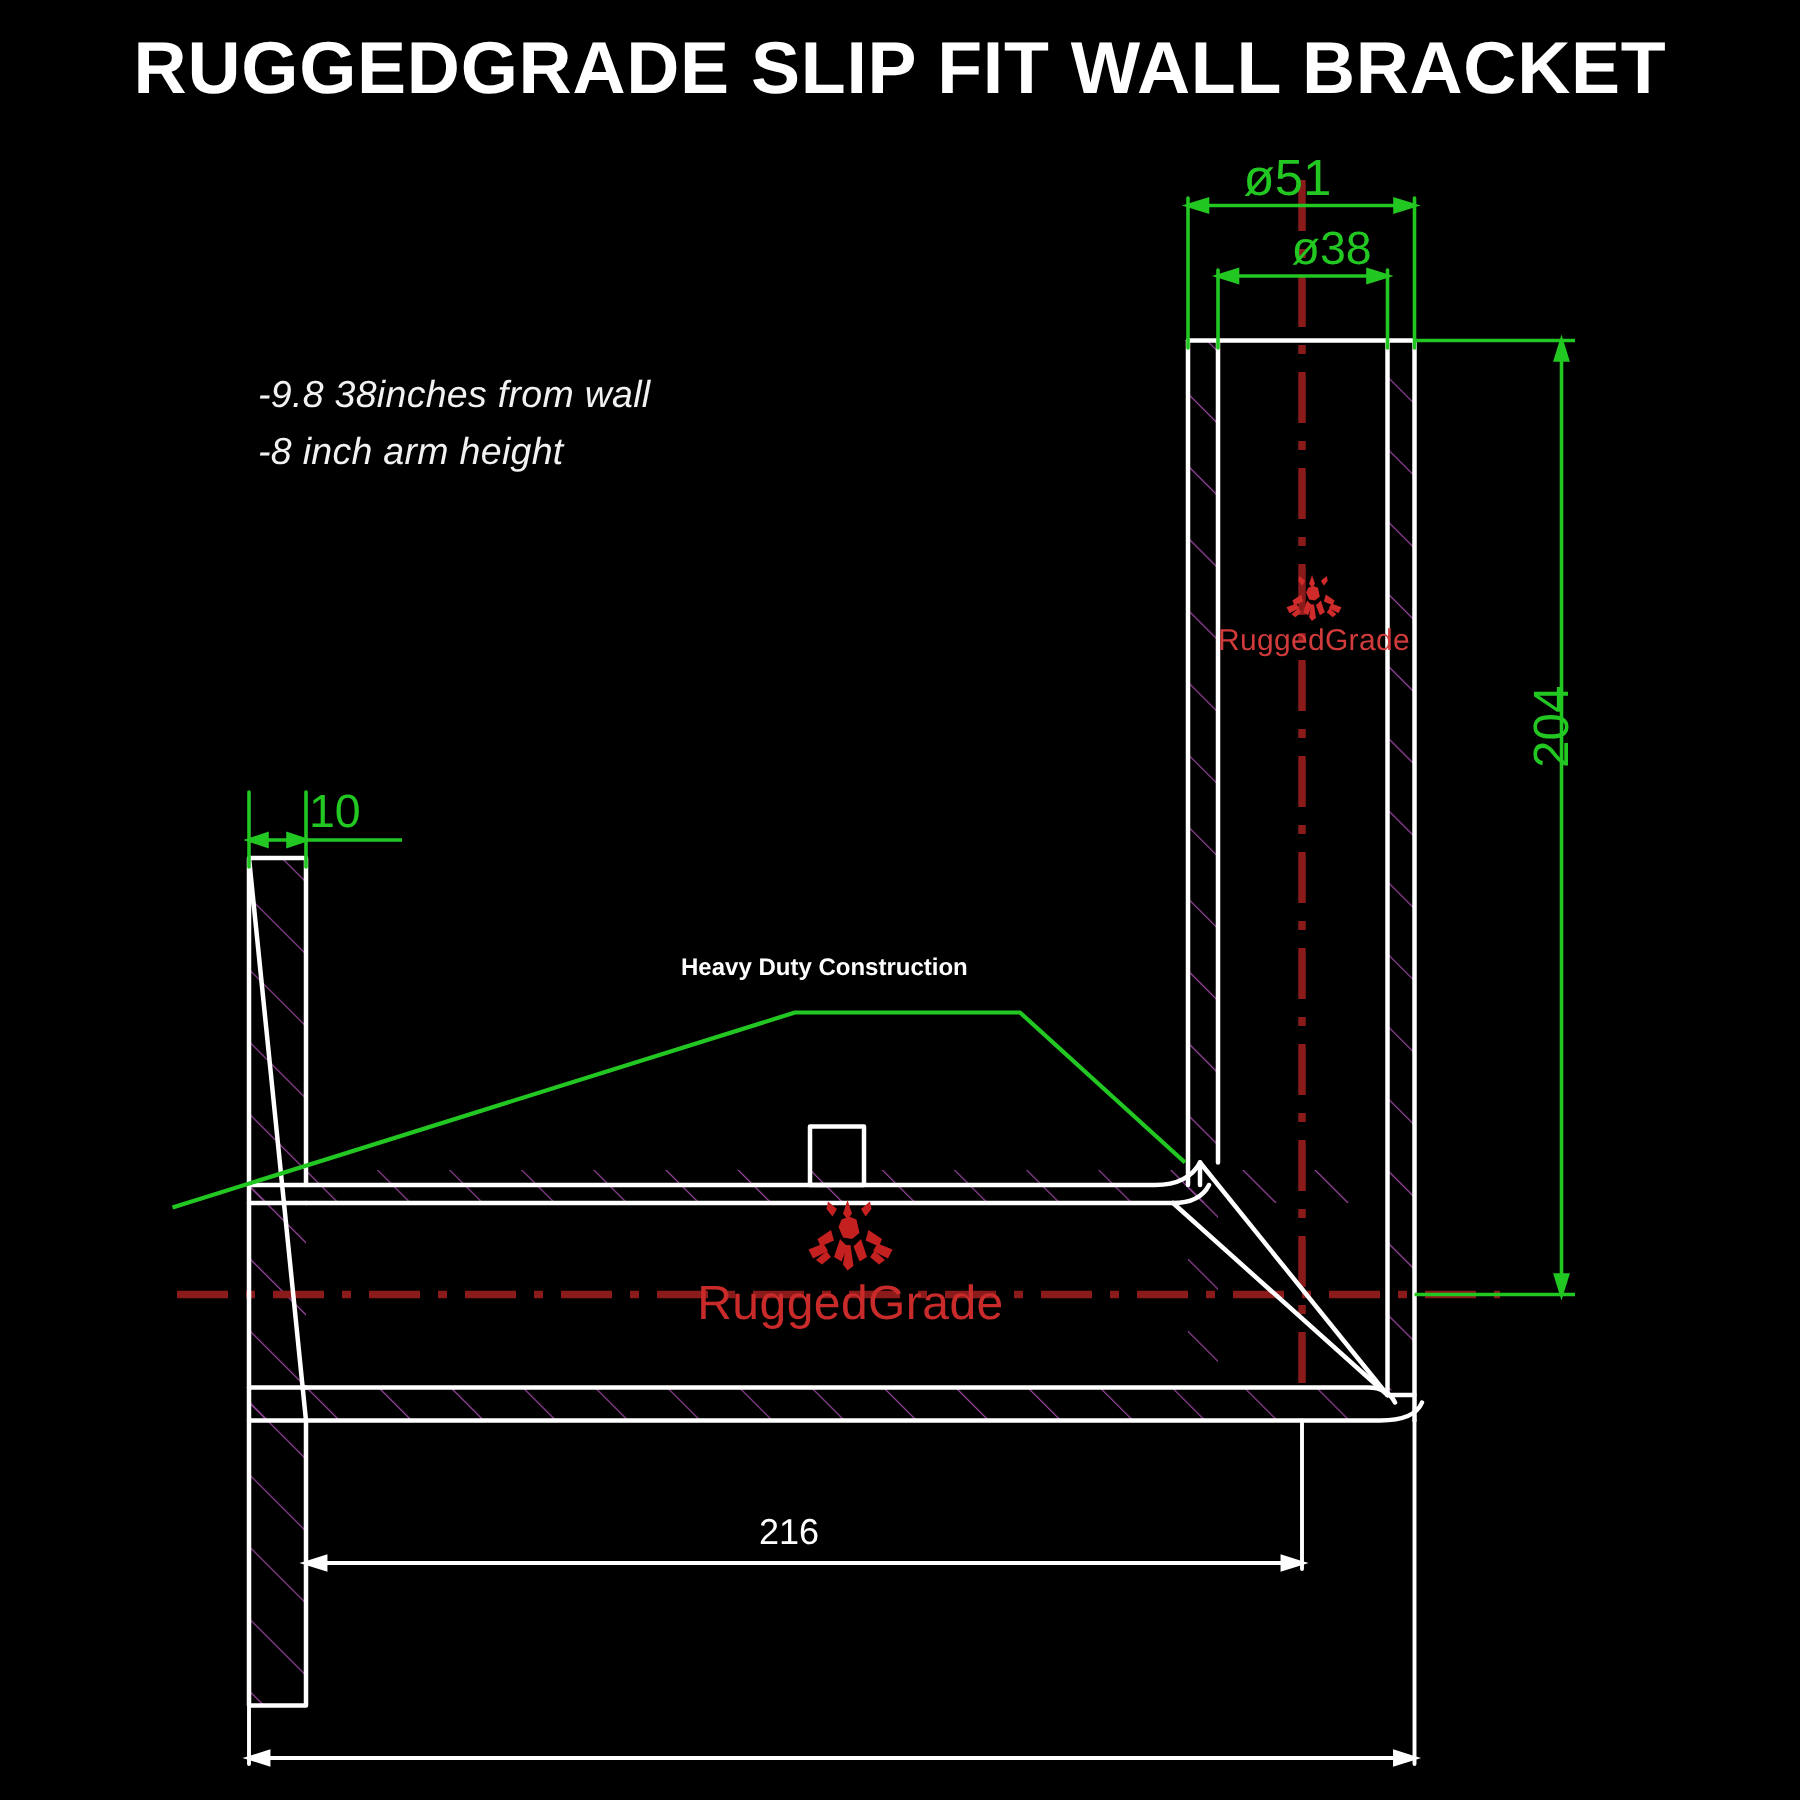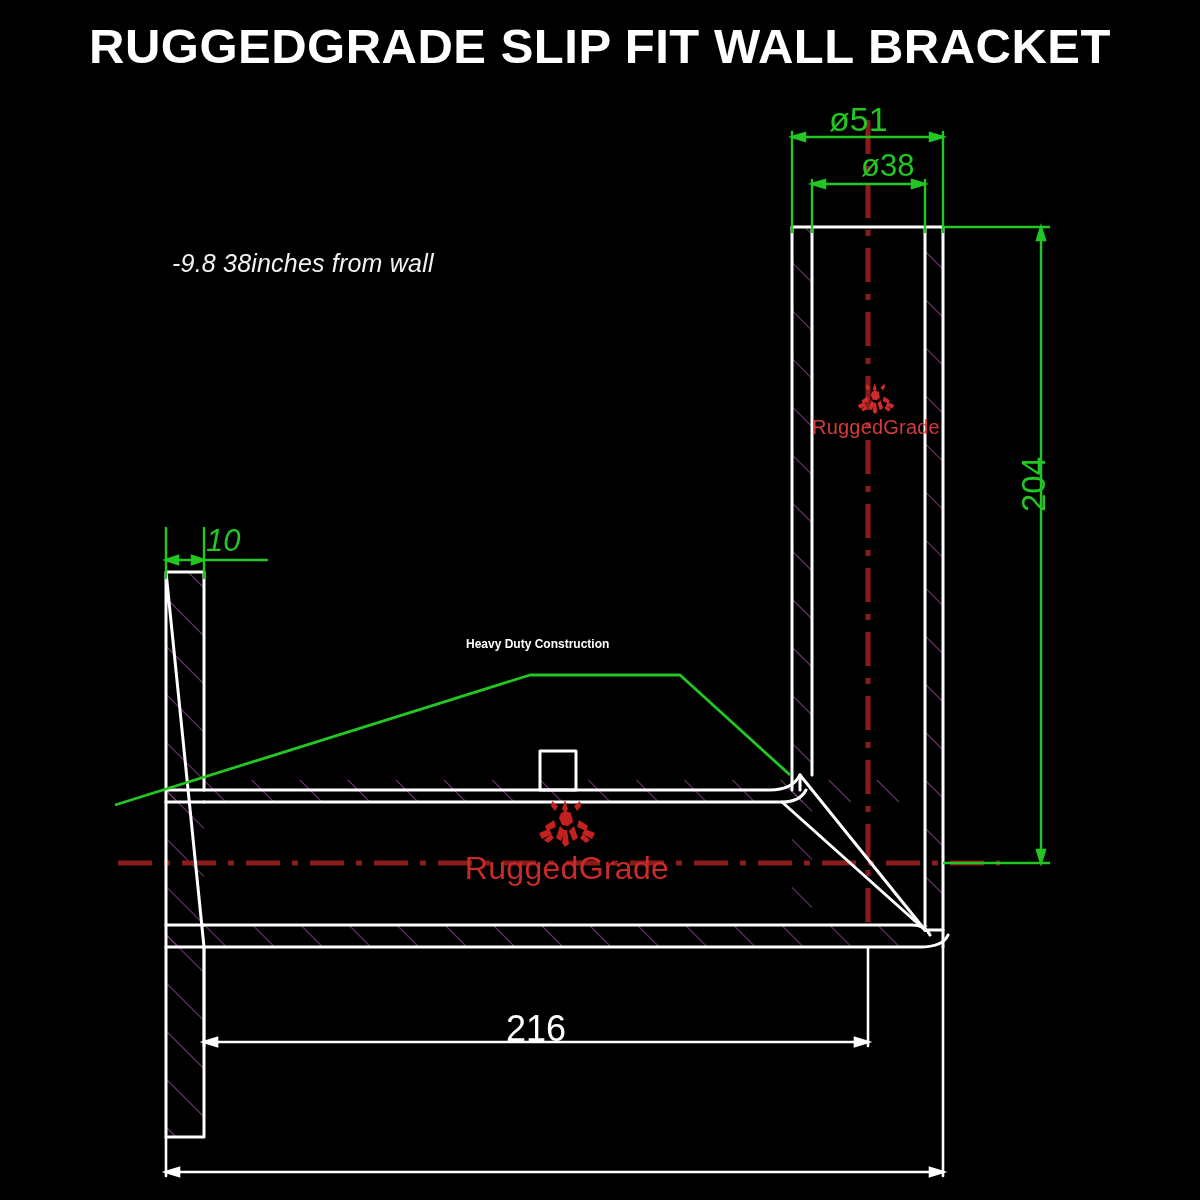--- a/index.html
+++ b/index.html
@@ -58,24 +58,24 @@
     white-space: nowrap;
     font-family: "Liberation Sans", sans-serif;
   }
   .lbl-green { color: #22c722; }
   .lbl-white { color: #ffffff; }
 
   .dim-51   { left: 829px;  top: 100px; font-size: 34px; }
   .dim-38   { left: 833px;  top: 148px; font-size: 31px; margin-left: 28px; }
   .dim-204  { left: 1015px; top: 512px; font-size: 33px;
               transform: rotate(-90deg); transform-origin: left top; }
-  .dim-10   { left: 206px;  top: 523px; font-size: 31px; font-style: italic; }
-  .dim-216  { left: 506px;  top: 1008px; font-size: 36px; }
+  .dim-10   { left: 206px;  top: 523px; font-size: 31px; }
+  .dim-216  { left: 506px;  top: 1008px; font-size: 24px; }
   .dim-251  { left: 528px;  top: 1194px; font-size: 38px; }
-  .lbl-hdc  { left: 466px;  top: 637px; font-size: 12px; font-weight: 600; }
+  .lbl-hdc  { left: 454px;  top: 637px; font-size: 16px; font-weight: 600; }
 
   .wm {
     position: absolute;
     text-align: center;
     font-family: "Liberation Sans", sans-serif;
     font-weight: 400;
     user-select: none;
   }
   .wm-big  { left: 432px; top: 798px; width: 270px; }
   .wm-small{ left: 776px; top: 382px; width: 200px; }
@@ -214,20 +214,21 @@
         <polygon points="166,1172 179,1168 179,1176"></polygon>
         <polygon points="943,1172 930,1168 930,1176"></polygon>
       </g>
     </g>
   </svg>
 
   <div class="title-text">RUGGEDGRADE SLIP FIT WALL BRACKET</div>
 
   <div class="notes-block">
     <span class="note-line">-9.8 38inches from wall</span>
+    <span class="note-line">-8 inch arm height</span>
   </div>
 
   <div class="lbl lbl-green dim-51">ø51</div>
   <div class="lbl lbl-green dim-38">ø38</div>
   <div class="lbl lbl-green dim-204">204</div>
   <div class="lbl lbl-green dim-10">10</div>
   <div class="lbl lbl-white dim-216">216</div>
   <div class="lbl lbl-white dim-251">251</div>
 
   <div class="lbl lbl-white lbl-hdc">Heavy Duty Construction</div>

